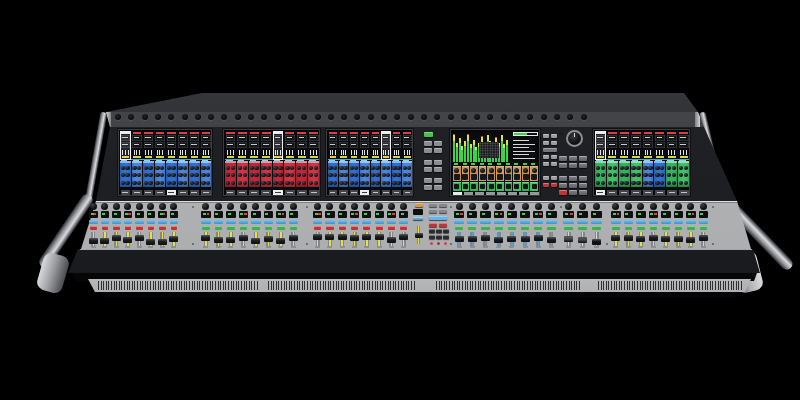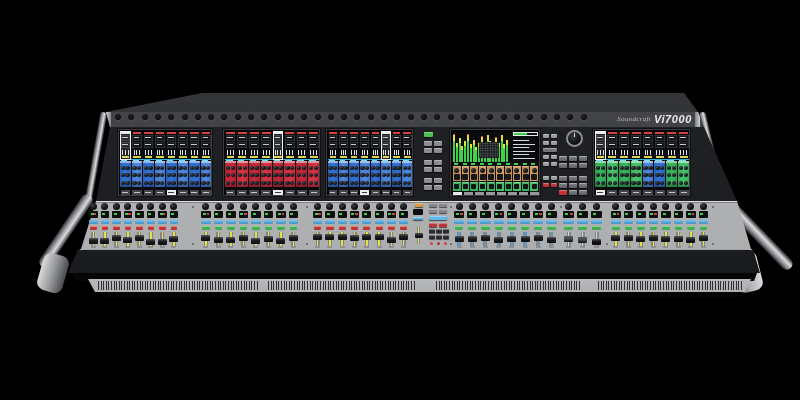--- a/index.html
+++ b/index.html
@@ -47,24 +47,20 @@
 <div id="stage">
   <div class="cheek" id="cheekL1"></div>
   <div class="cheek" id="cheekL2"></div>
   <div class="cheek" id="cheekR1"></div>
   <div class="cheek" id="cheekR2"></div>
   <div id="cornerL"></div>
   <div id="cornerR"></div>
 
   <div class="band" id="topbar"></div>
   <div class="band" id="dotbar">
-    <div id="logo">
-      <span class="script">Soundcraft</span>
-      <span class="model">Vi7000</span>
-    </div>
   <div style="position: absolute; left: 115px; top: 114px; width: 6px; height: 6px; border-radius: 50%; background: radial-gradient(circle at 40% 35%, rgb(34, 35, 38), rgb(12, 12, 14) 70%); box-shadow: rgba(255, 255, 255, 0.1) 0px 1px 0px;"></div>
       <div style="position: absolute; left: 128.3px; top: 114px; width: 6px; height: 6px; border-radius: 50%; background: radial-gradient(circle at 40% 35%, rgb(34, 35, 38), rgb(12, 12, 14) 70%); box-shadow: rgba(255, 255, 255, 0.1) 0px 1px 0px;"></div>
       <div style="position: absolute; left: 141.6px; top: 114px; width: 6px; height: 6px; border-radius: 50%; background: radial-gradient(circle at 40% 35%, rgb(34, 35, 38), rgb(12, 12, 14) 70%); box-shadow: rgba(255, 255, 255, 0.1) 0px 1px 0px;"></div>
       <div style="position: absolute; left: 154.9px; top: 114px; width: 6px; height: 6px; border-radius: 50%; background: radial-gradient(circle at 40% 35%, rgb(34, 35, 38), rgb(12, 12, 14) 70%); box-shadow: rgba(255, 255, 255, 0.1) 0px 1px 0px;"></div>
       <div style="position: absolute; left: 168.2px; top: 114px; width: 6px; height: 6px; border-radius: 50%; background: radial-gradient(circle at 40% 35%, rgb(34, 35, 38), rgb(12, 12, 14) 70%); box-shadow: rgba(255, 255, 255, 0.1) 0px 1px 0px;"></div>
       <div style="position: absolute; left: 181.5px; top: 114px; width: 6px; height: 6px; border-radius: 50%; background: radial-gradient(circle at 40% 35%, rgb(34, 35, 38), rgb(12, 12, 14) 70%); box-shadow: rgba(255, 255, 255, 0.1) 0px 1px 0px;"></div>
       <div style="position: absolute; left: 194.8px; top: 114px; width: 6px; height: 6px; border-radius: 50%; background: radial-gradient(circle at 40% 35%, rgb(34, 35, 38), rgb(12, 12, 14) 70%); box-shadow: rgba(255, 255, 255, 0.1) 0px 1px 0px;"></div>
       <div style="position: absolute; left: 208.1px; top: 114px; width: 6px; height: 6px; border-radius: 50%; background: radial-gradient(circle at 40% 35%, rgb(34, 35, 38), rgb(12, 12, 14) 70%); box-shadow: rgba(255, 255, 255, 0.1) 0px 1px 0px;"></div>
       <div style="position: absolute; left: 221.4px; top: 114px; width: 6px; height: 6px; border-radius: 50%; background: radial-gradient(circle at 40% 35%, rgb(34, 35, 38), rgb(12, 12, 14) 70%); box-shadow: rgba(255, 255, 255, 0.1) 0px 1px 0px;"></div>
       <div style="position: absolute; left: 234.7px; top: 114px; width: 6px; height: 6px; border-radius: 50%; background: radial-gradient(circle at 40% 35%, rgb(34, 35, 38), rgb(12, 12, 14) 70%); box-shadow: rgba(255, 255, 255, 0.1) 0px 1px 0px;"></div>

